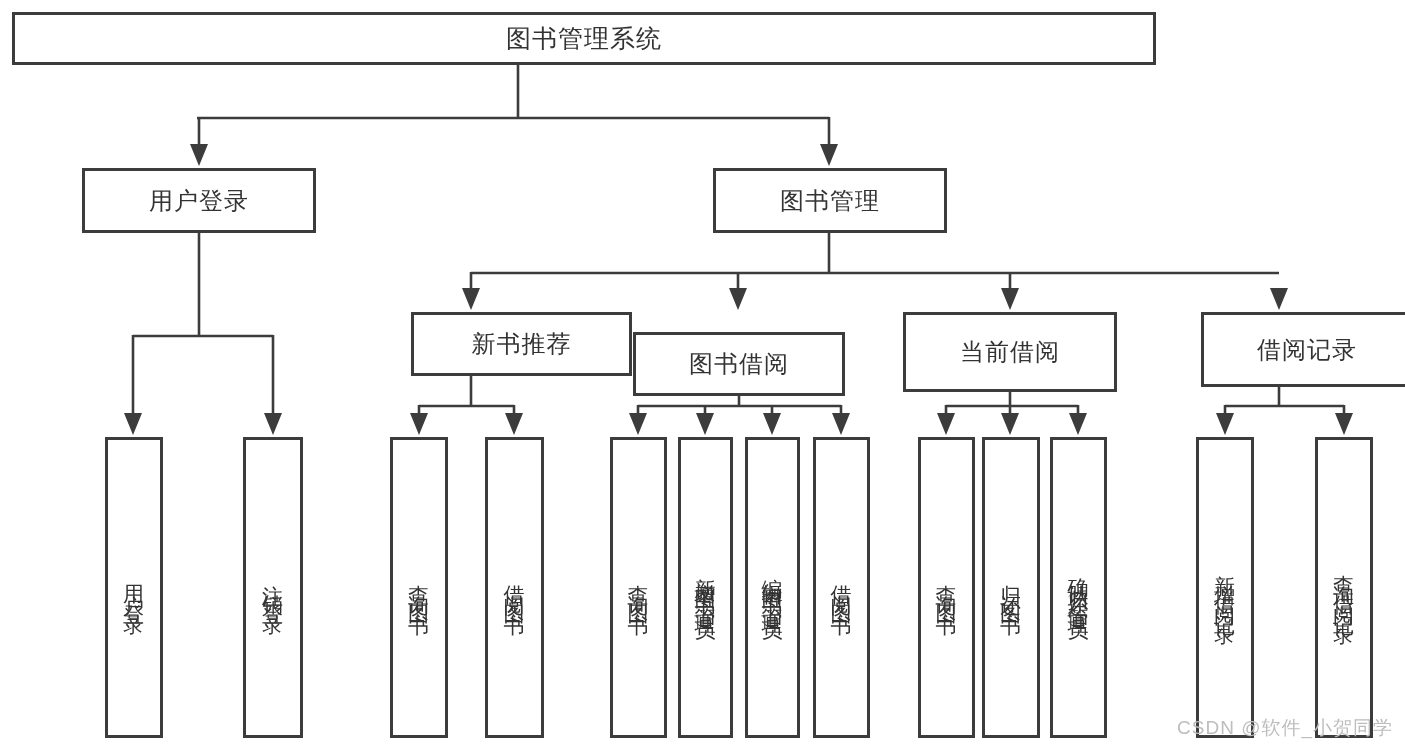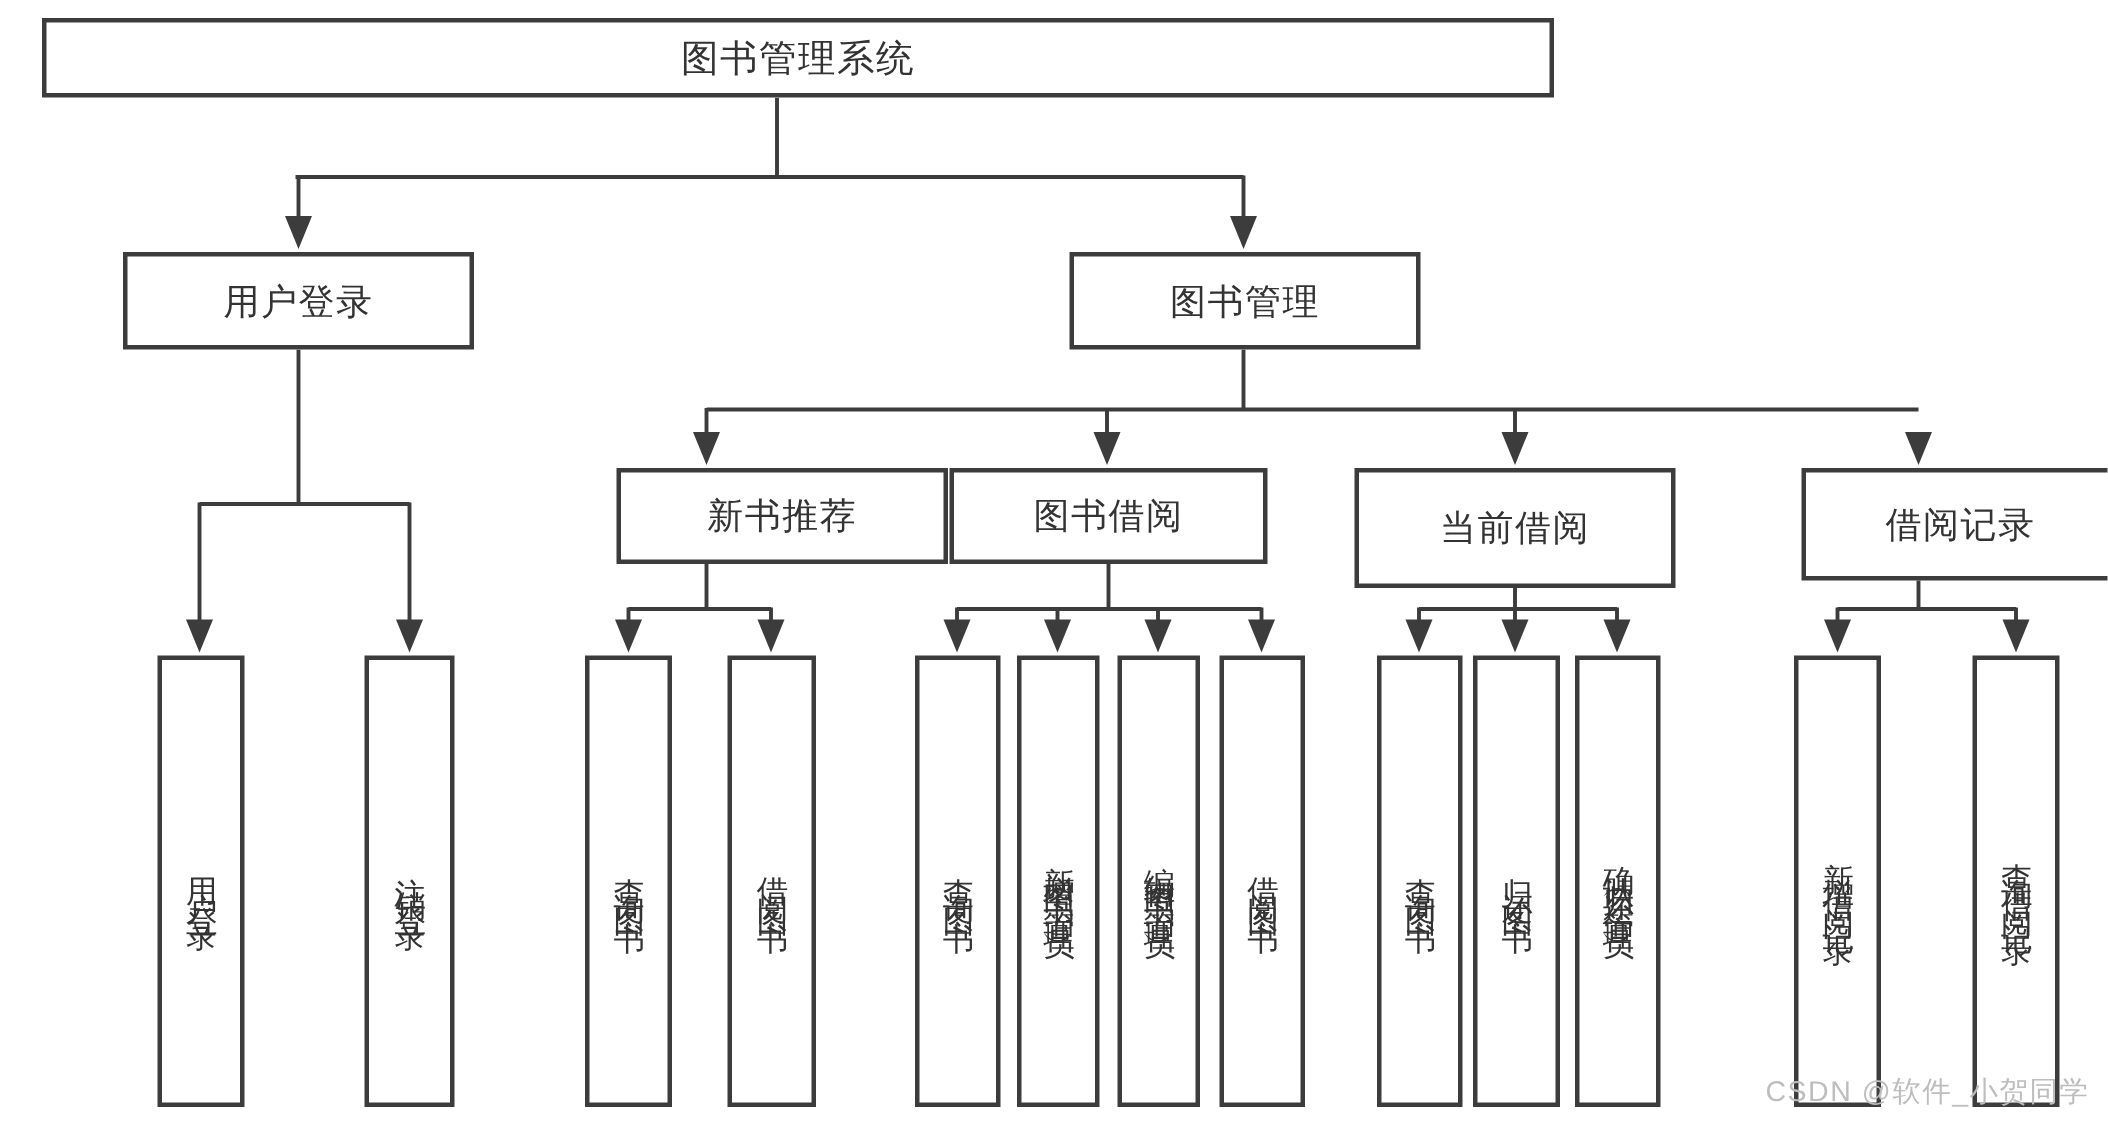--- a/index.html
+++ b/index.html
@@ -122,27 +122,27 @@
     <polygon points="1069,413 1087,413 1078,435"></polygon>
 
     <line x1="1279" y1="376" x2="1279" y2="406"></line>
     <line x1="1225" y1="406" x2="1344" y2="406"></line>
     <line x1="1225" y1="405" x2="1225" y2="418"></line>
     <polygon points="1216,413 1234,413 1225,435"></polygon>
     <line x1="1344" y1="405" x2="1344" y2="418"></line>
     <polygon points="1335,413 1353,413 1344,435"></polygon>
   </svg>
 
-  <div class="box h root-box" style="left:12px;top:12px;width:1008px;height:53px;margin-left:16px;">图书管理系统</div>
+  <div class="box h root-box" style="left:12px;top:12px;width:1144px;height:53px;">图书管理系统</div>
 
   <div class="box h" style="left:82px;top:168px;width:234px;height:65px;">用户登录</div>
   <div class="box h" style="left:713px;top:168px;width:234px;height:65px;">图书管理</div>
 
   <div class="box h" style="left:363px;top:312px;width:221px;height:64px;margin-left:48px;">新书推荐</div>
-  <div class="box h" style="left:633px;top:312px;width:212px;height:64px;">图书借阅</div>
+  <div class="box h" style="left:633px;top:332px;width:212px;height:64px;">图书借阅</div>
   <div class="box h" style="left:903px;top:312px;width:214px;height:80px;">当前借阅</div>
   <div class="box h" style="left:1173px;top:312px;width:212px;height:75px;margin-left:28px;">借阅记录</div>
 
   <div class="box v" style="left:105px;top:437px;width:58px;height:301px;">用户登录</div>
   <div class="box v" style="left:243px;top:437px;width:60px;height:301px;">注销登录</div>
 
   <div class="box v" style="left:390px;top:437px;width:58px;height:301px;">查询图书</div>
   <div class="box v" style="left:485px;top:437px;width:59px;height:301px;">借阅图书</div>
 
   <div class="box v" style="left:610px;top:437px;width:57px;height:301px;">查询图书</div>

